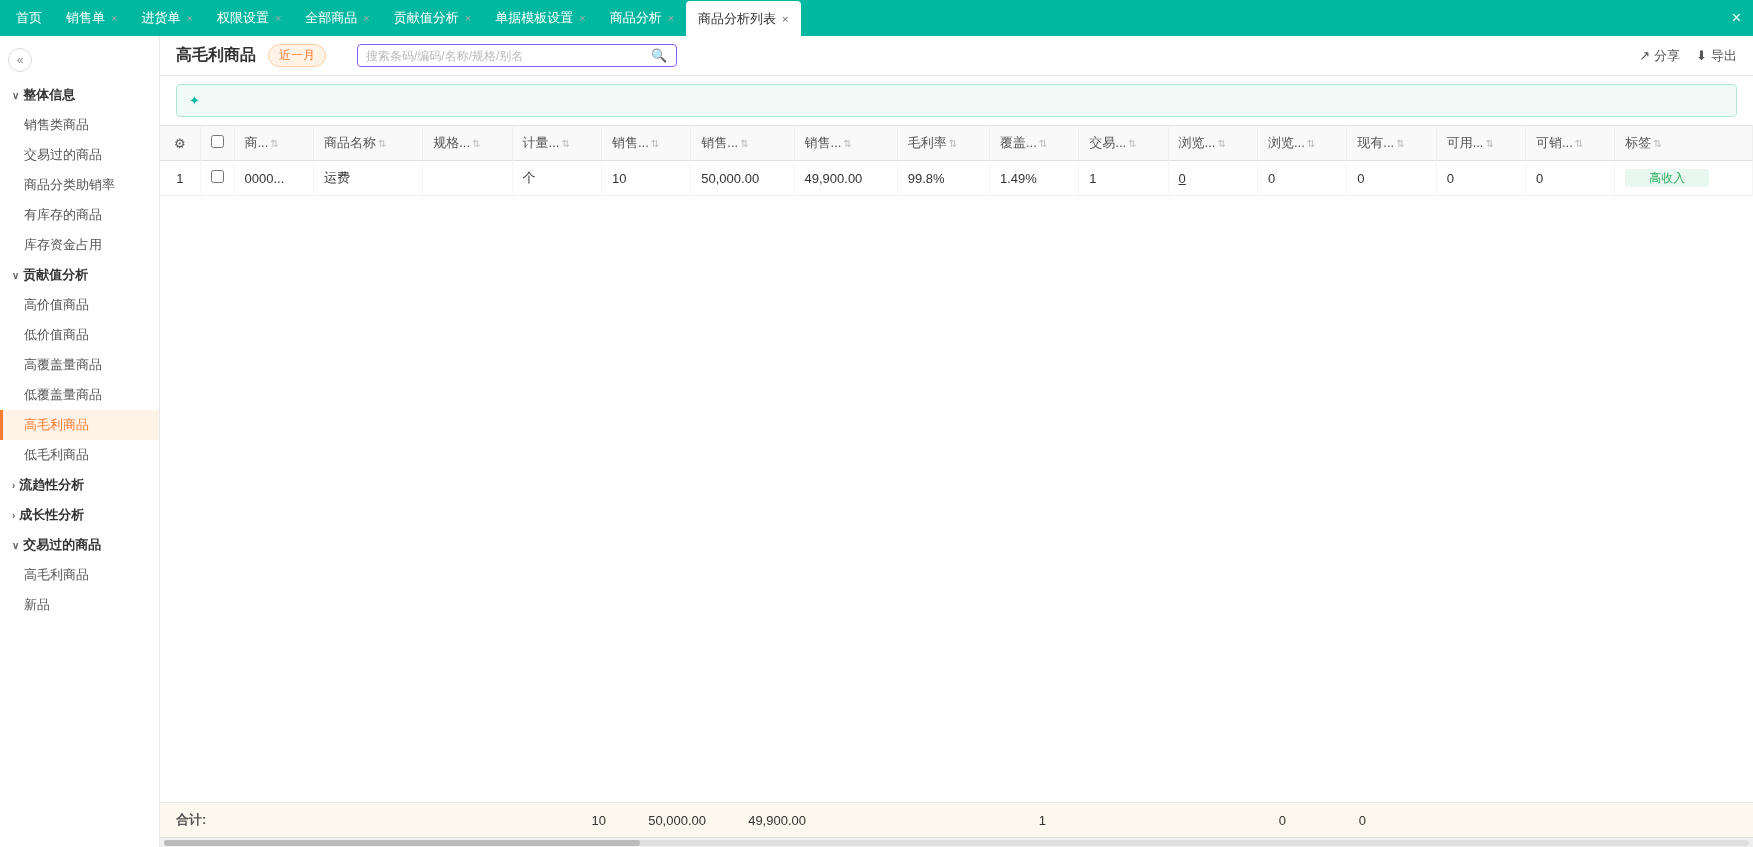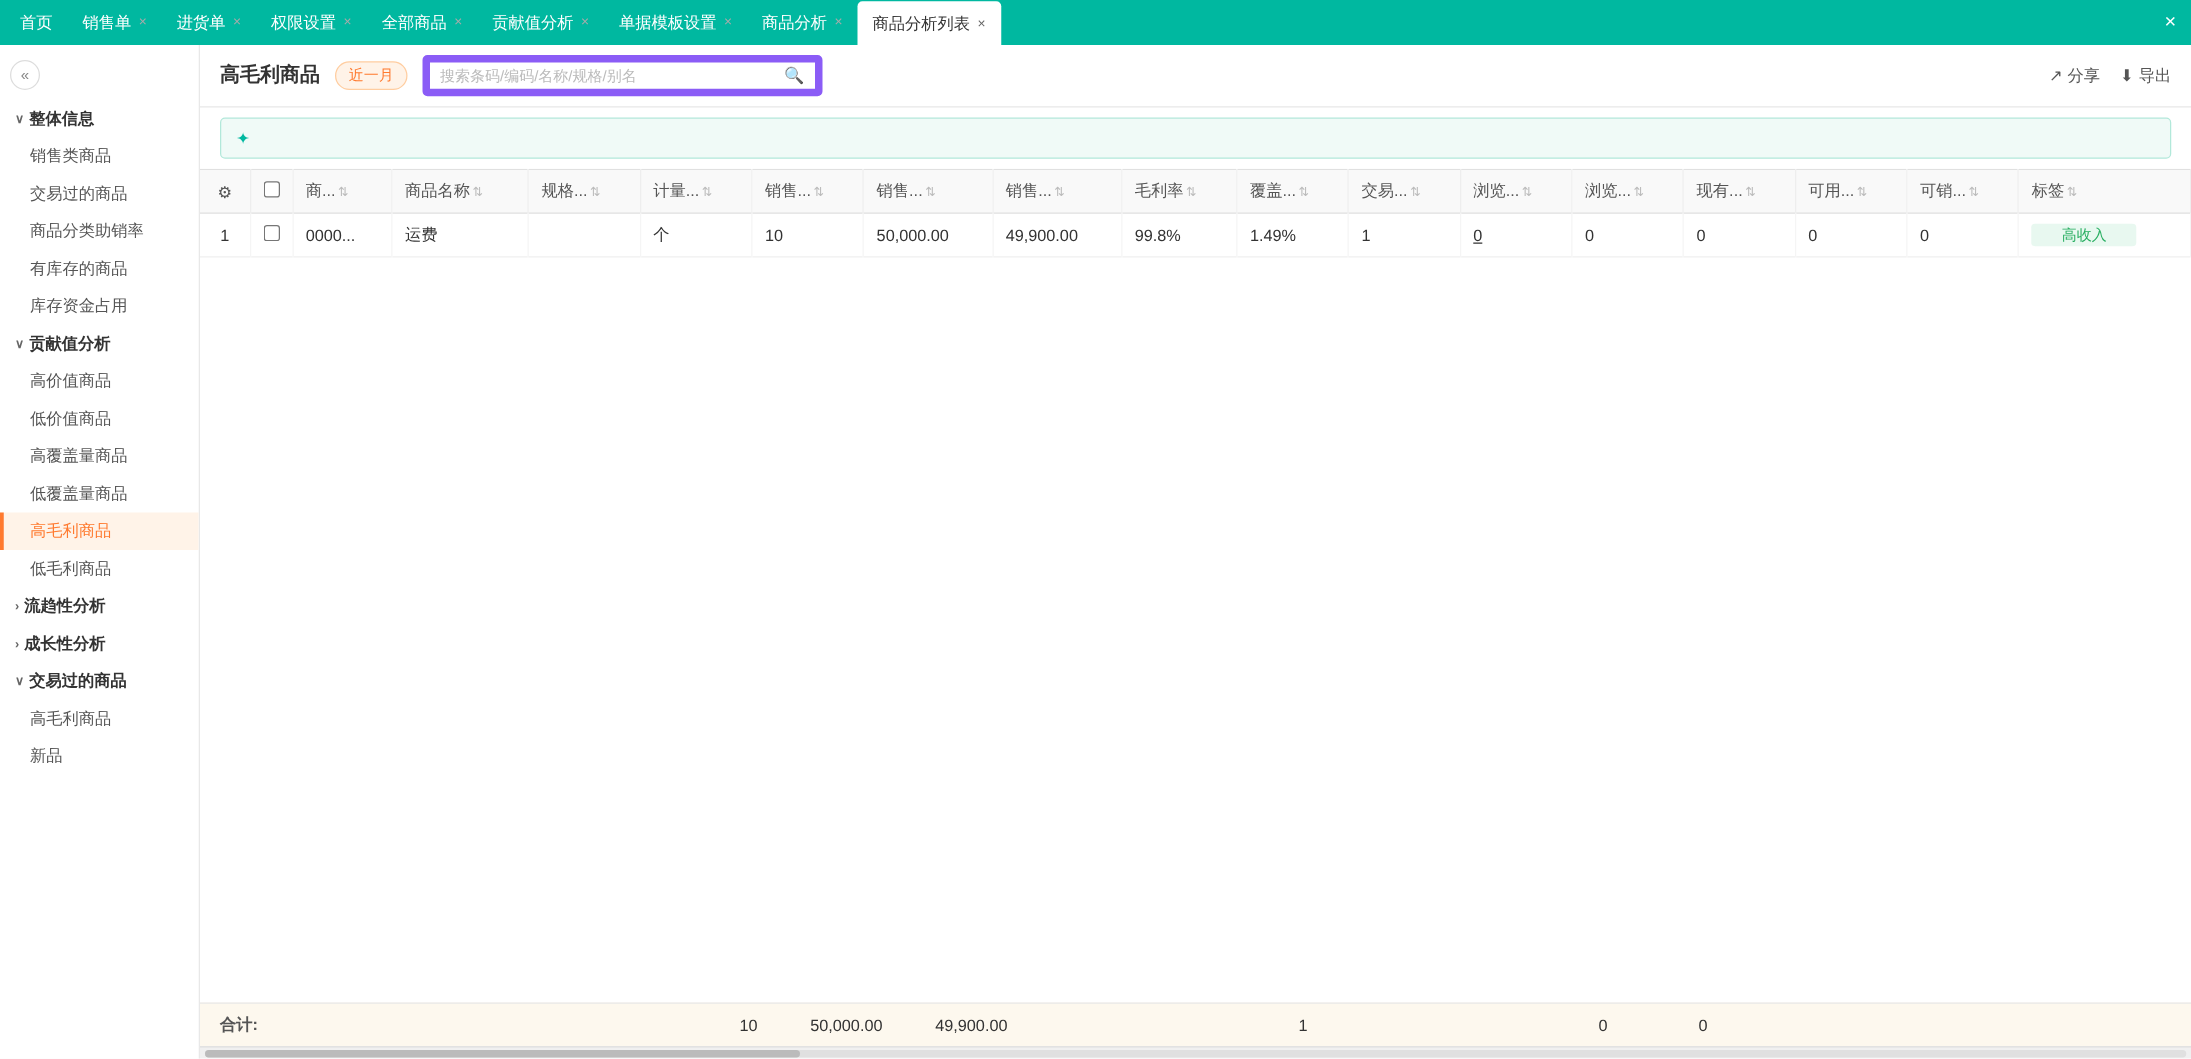--- a/index.html
+++ b/index.html
@@ -119,28 +119,29 @@
       color: #ff7a2f;
       border: 1px solid #ffcda0;
       border-radius: 12px;
       padding: 2px 10px;
       font-size: 12px;
       cursor: pointer;
     }
     .search-box {
       display: flex;
       align-items: center;
-      border: 6px solid #8b5cf6;
+      border: 1px solid #8b5cf6;
       border-radius: 4px;
       padding: 3px 8px;
       flex: 1;
       max-width: 320px;
       gap: 4px;
       color: #aaa;
       font-size: 12px;
+      margin-left: 19px;
     }
     .search-box input {
       border: none;
       outline: none;
       flex: 1;
       font-size: 12px;
       color: #333;
     }
     .search-box input::placeholder { color: #bbb; }
     .header-actions {

